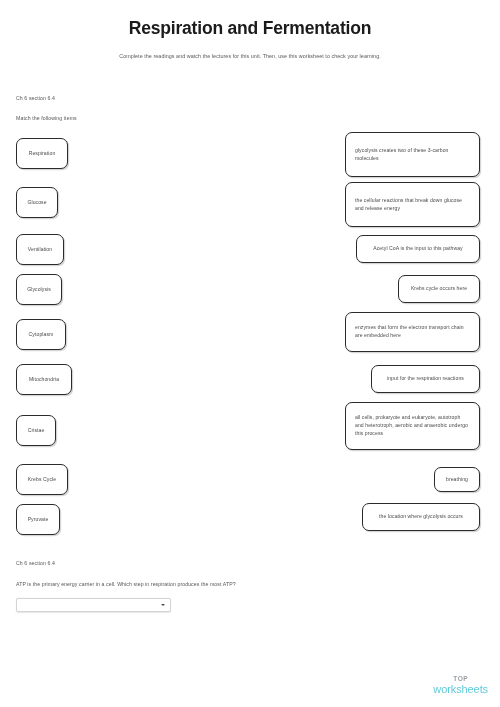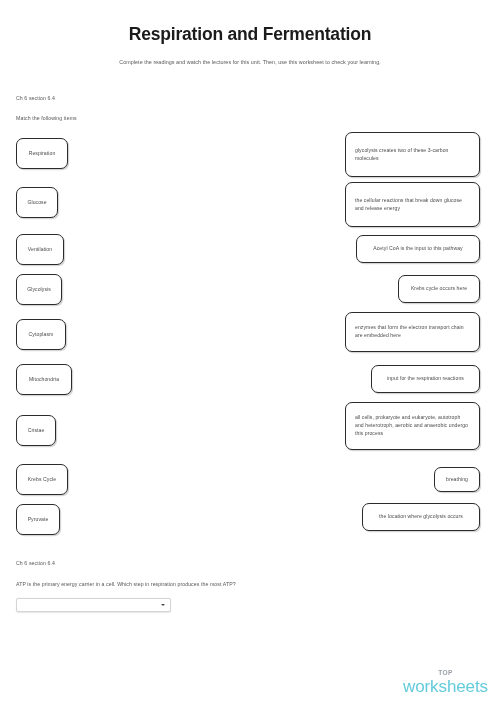--- a/index.html
+++ b/index.html
@@ -11,21 +11,21 @@
     width: 500px;
     height: 707px;
     position: relative;
     font-family: "Liberation Sans", sans-serif;
     color: #3f3f3f;
     overflow: hidden;
   }
 
   
   .header {
-    padding-top: 24px;
+    padding-top: 18px;
     text-align: center;
   }
   .page-title {
     font-size: 17.5px;
     font-weight: bold;
     color: #1b1b1b;
     letter-spacing: -0.2px;
     margin: 0 0 14px 0;
     line-height: 1.2;
   }
@@ -139,21 +139,21 @@
   }
   .logo-top {
     font-size: 6.6px;
     font-weight: bold;
     color: #9aa0a6;
     letter-spacing: 0.4px;
     display: block;
     margin-bottom: 1.5px;
   }
   .logo-works {
-    font-size: 17px;
+    font-size: 11px;
     color: #63cbdb;
     letter-spacing: -0.1px;
     display: block;
   }
 </style>
 </head>
 <body>
 
 <div class="header">
   <h1 class="page-title">Respiration and Fermentation</h1>

